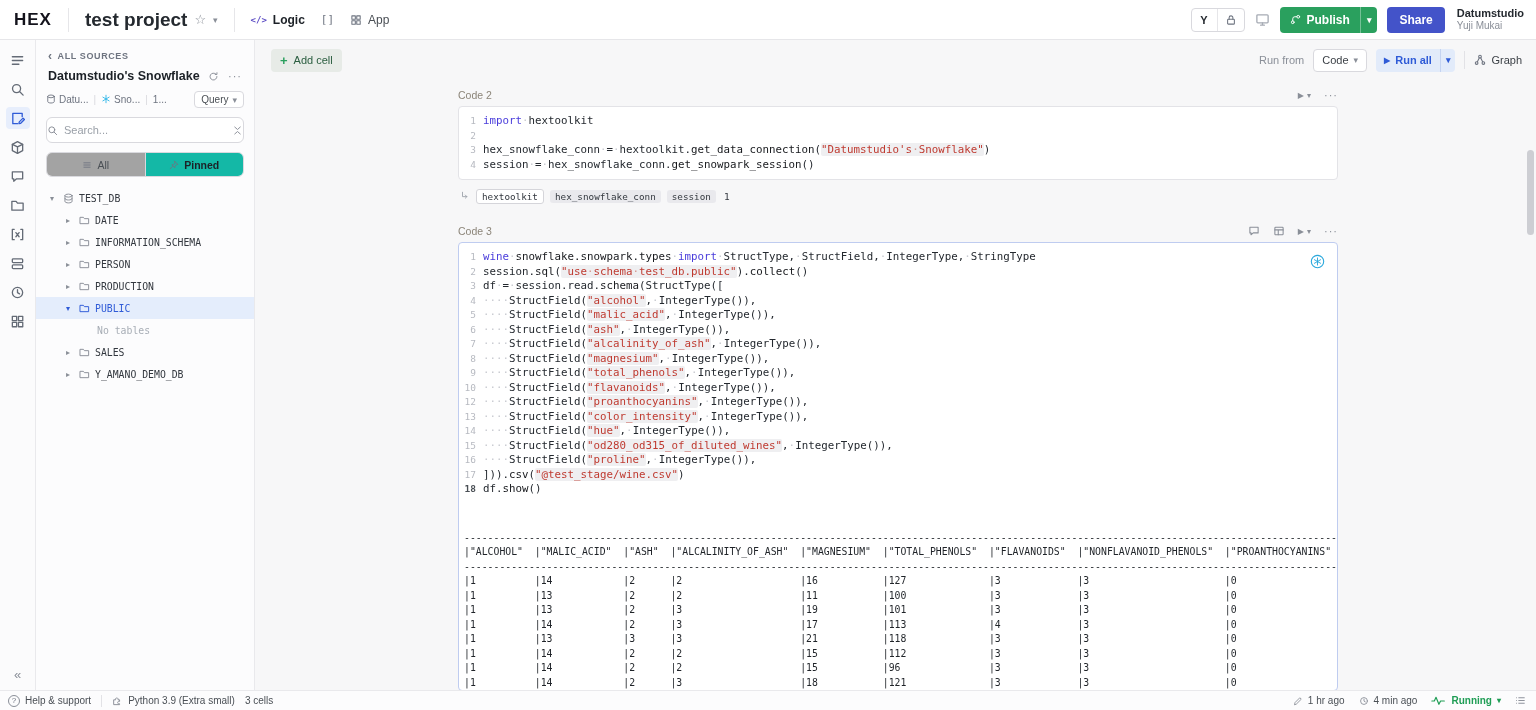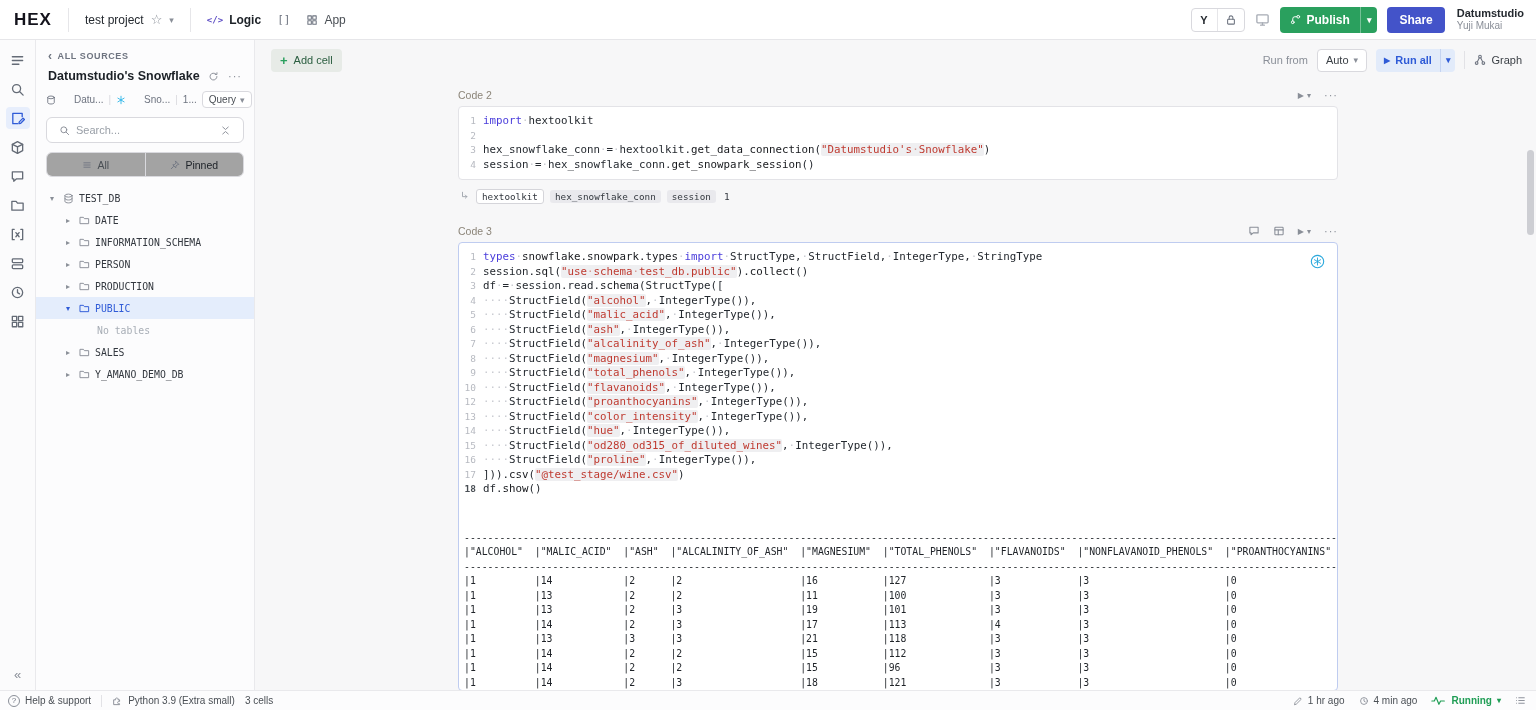--- a/index.html
+++ b/index.html
@@ -6,21 +6,21 @@
 body{background:#e8e8ea}
 .app{position:relative;width:1536px;height:710px;overflow:hidden;background:#f7f7f8;font-family:"Liberation Sans",sans-serif;color:#24292f}
 svg.ic{display:block}
 svg.ic path,svg.ic circle,svg.ic rect,svg.ic ellipse,svg.ic line,svg.ic polyline{fill:none;stroke:currentColor;stroke-width:1.4;stroke-linecap:round;stroke-linejoin:round}
 
 .topbar{position:absolute;top:0;left:0;right:0;height:40px;background:#fff;border-bottom:1px solid #e6e6e9;display:flex;align-items:center;justify-content:space-between;padding:0 12px 0 14px;z-index:5}
 .tb-left{display:flex;align-items:center;gap:16px;height:100%}
 .logo{font-size:17px;font-weight:900;letter-spacing:1px;color:#14131c;cursor:pointer}
 .vdiv{width:1px;height:24px;background:#e6e6e9}
 .proj{display:flex;align-items:center;gap:7px;cursor:pointer}
-.proj-name{font-size:12px;font-weight:400}
+.proj-name{font-size:19px;font-weight:700}
 .star{font-size:13px;color:#8a8f98}
 .chev{font-size:9px;color:#8a8f98}
 .navtab{display:flex;align-items:center;gap:6px;font-size:12px;color:#4a4f55;cursor:pointer}
 .navtab.active{font-weight:700;color:#1c2127}
 .codeglyph{font-family:"DejaVu Sans Mono",monospace;font-size:9px;font-weight:bold;color:#5b4bc4}
 .bracketsglyph{font-family:"DejaVu Sans Mono",monospace;font-size:11px;color:#6e7480}
 .gicon{color:#6e7480}
 .tb-right{display:flex;align-items:center;gap:10px}
 .presgroup{display:flex;border:1px solid #d9d9de;border-radius:4px;overflow:hidden;height:24px}
 .presgroup>*{display:flex;align-items:center;justify-content:center;width:26px}
@@ -43,31 +43,31 @@
 .collapse{color:#8a8f98;font-size:13px;cursor:pointer}
 
 .sources{position:absolute;top:40px;bottom:20px;left:36px;width:219px;background:#fcfcfd;border-right:1px solid #e9e9ec;overflow:hidden;z-index:4}
 .sp-back{display:flex;align-items:center;gap:5px;padding:10px 12px 4px;font-size:9px;font-weight:700;letter-spacing:.6px;color:#6e7480;cursor:pointer}
 .backchev{font-size:12px;line-height:1}
 .sp-titlerow{display:flex;align-items:center;justify-content:space-between;padding:3px 12px 7px}
 .sp-title{font-size:12.5px;font-weight:700;color:#1c2127}
 .sp-ticons{display:flex;gap:9px;color:#8a8f98;align-items:center}
 .dots3{font-size:11px;letter-spacing:1px;color:#8a8f98;cursor:pointer}
 .sp-connrow{display:flex;align-items:center;gap:5px;padding:1px 10px 9px;font-size:10px;color:#6e7480}
-.conn-item{display:flex;align-items:flex-end;gap:18px;white-space:nowrap;cursor:pointer}
+.conn-item{display:flex;align-items:flex-start;gap:3px;white-space:nowrap;cursor:pointer}
 .sf{color:#29b5e8}
 .csep{color:#d9d9de}
 .query-select{margin-left:auto;display:flex;align-items:center;gap:4px;border:1px solid #d9d9de;background:#fff;border-radius:4px;padding:2px 6px;font-size:10px;color:#4a4f55;cursor:pointer}
-.sp-search{margin:0 10px 9px;display:flex;align-items:center;gap:6px;border:1px solid #d9d9de;background:#fff;border-radius:6px;height:26px;padding:0 12px;color:#8a8f98}
+.sp-search{margin:0 10px 9px;display:flex;align-items:center;gap:6px;border:1px solid #d9d9de;background:#fff;border-radius:6px;height:26px;padding:0 0;color:#8a8f98}
 .sp-search input{border:none;outline:none;flex:1;font-size:11px;font-family:inherit;color:#24292f;background:transparent;min-width:0}
 .sp-search input::placeholder{color:#9aa0a8}
 .sp-tabs{margin:0 10px;display:flex;border:1px solid #d9d9de;border-radius:6px;overflow:hidden;height:25px}
 .sp-tab{flex:1;display:flex;align-items:center;justify-content:center;gap:5px;font-size:10.5px;color:#4a4f55;background:#a3a3a3;cursor:pointer}
 .sp-tab .ticn{color:#6e7480;display:flex}
-.sp-tab.active{background:#a3a3a3;color:#1c2127;border-left:1px solid #d9d9de;font-weight:400}
+.sp-tab.active{background:#14b8a6;color:#1c2127;border-left:1px solid #d9d9de;font-weight:700}
 .tree{margin-top:10px;font-family:"DejaVu Sans Mono",monospace;font-size:9.8px;color:#33383f}
 .trow{display:flex;align-items:center;gap:5px;height:22px;padding-left:14px;cursor:pointer}
 .trow.lvl1{padding-left:30px}
 .trow.lvl2{padding-left:48px}
 .trow .tchev{width:8px;font-size:8px;color:#8a8f98;font-family:"Liberation Sans",sans-serif}
 .trow .ticon{color:#8a8f98;display:flex}
 .trow.selected{background:#e4edfc;color:#2f5bd7}
 .trow.selected .tchev,.trow.selected .ticon{color:#2f5bd7}
 .trow.muted{color:#a7adb5;cursor:default}
 
@@ -423,21 +423,21 @@
 
   <main class="main">
     <div class="ct">
       <button class="add-cell">
         <span class="plus">+</span>
         <span>Add cell</span>
       </button>
       <div class="ct-right">
         <span class="rm-label">Run from</span>
         <div class="rm-select">
-          <span>Auto</span>
+          <span>Code</span>
           <span class="chev">▾</span>
         </div>
         <div class="run-all">
           <span class="rmain">
             <span class="playg">▶</span>
             <span>Run all</span>
           </span>
           <span class="rsep"></span>
           <span class="rchev">▾</span>
         </div>
@@ -525,21 +525,21 @@
         </span>
       </div>
       <div class="cell-card selected">
         <span class="sf-spinner"><svg width="15" height="15" viewBox="0 0 16 16">
               <circle cx="8" cy="8" r="6.6" style="fill:none;stroke:#2ba8dc;stroke-width:1.2"></circle>
               <path d="M8 4.2v7.6M4.7 6.1l6.6 3.8M11.3 6.1L4.7 9.9" style="fill:none;stroke:#2ba8dc;stroke-width:1;stroke-linecap:round"></path>
             </svg></span>
         <div class="code-area" id="code3">
             <div class="code-line">
               <span class="gutter">1</span>
-              <span class="code-text"><span class="tok-kw">types</span><span class="tok-mod"><span class="dot">·</span>snowflake.snowpark.types<span class="dot">·</span></span><span class="tok-kw">import</span><span class="tok-pl"><span class="dot">·</span>StructType,<span class="dot">·</span>StructField,<span class="dot">·</span>IntegerType,<span class="dot">·</span>StringType</span></span>
+              <span class="code-text"><span class="tok-kw">wine</span><span class="tok-mod"><span class="dot">·</span>snowflake.snowpark.types<span class="dot">·</span></span><span class="tok-kw">import</span><span class="tok-pl"><span class="dot">·</span>StructType,<span class="dot">·</span>StructField,<span class="dot">·</span>IntegerType,<span class="dot">·</span>StringType</span></span>
             </div>
             <div class="code-line">
               <span class="gutter">2</span>
               <span class="code-text"><span class="tok-pl">session.</span><span class="tok-fn">sql</span><span class="tok-pl">(</span><span class="tok-str">"use<span class="dot">·</span>schema<span class="dot">·</span>test_db.public"</span><span class="tok-pl">).</span><span class="tok-fn">collect</span><span class="tok-pl">()</span></span>
             </div>
             <div class="code-line">
               <span class="gutter">3</span>
               <span class="code-text"><span class="tok-pl">df<span class="dot">·</span>=<span class="dot">·</span>session.read.</span><span class="tok-fn">schema</span><span class="tok-pl">(StructType([</span></span>
             </div>
             <div class="code-line">

